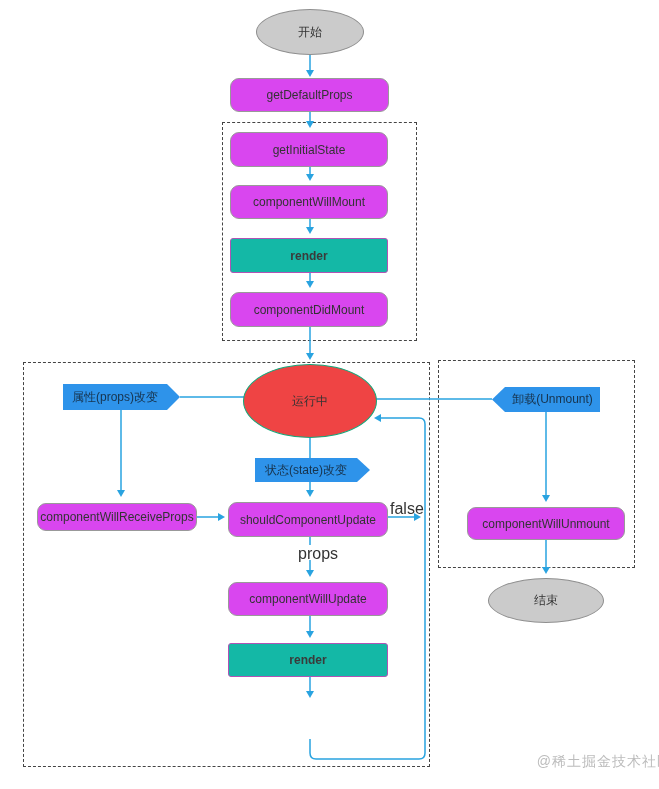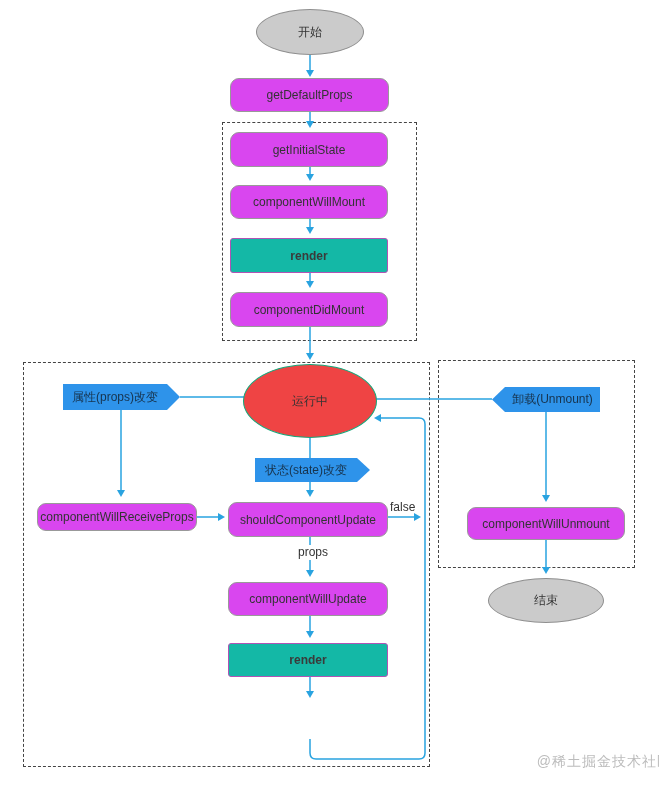--- a/index.html
+++ b/index.html
@@ -33,21 +33,21 @@
     padding-right:13px;
   }
   .flag-left{
     clip-path:polygon(13px 0,100% 0,100% 100%,13px 100%,0 50%);
     padding-left:13px;
   }
   .dashed{
     position:absolute;border:1px dashed #444;box-sizing:border-box;background:transparent;
   }
   .edge-label{
-    position:absolute;font-size:12px;color:#333;background:transparent;
+    position:absolute;font-size:16px;color:#333;background:transparent;
   }
   #connectors{position:absolute;left:0;top:0;}
   #watermark{
     position:absolute;right:24px;top:753px;font-size:14px;color:#bcbcbc;
     letter-spacing:1px;
   }
 </style>
 </head>
 <body>
 

